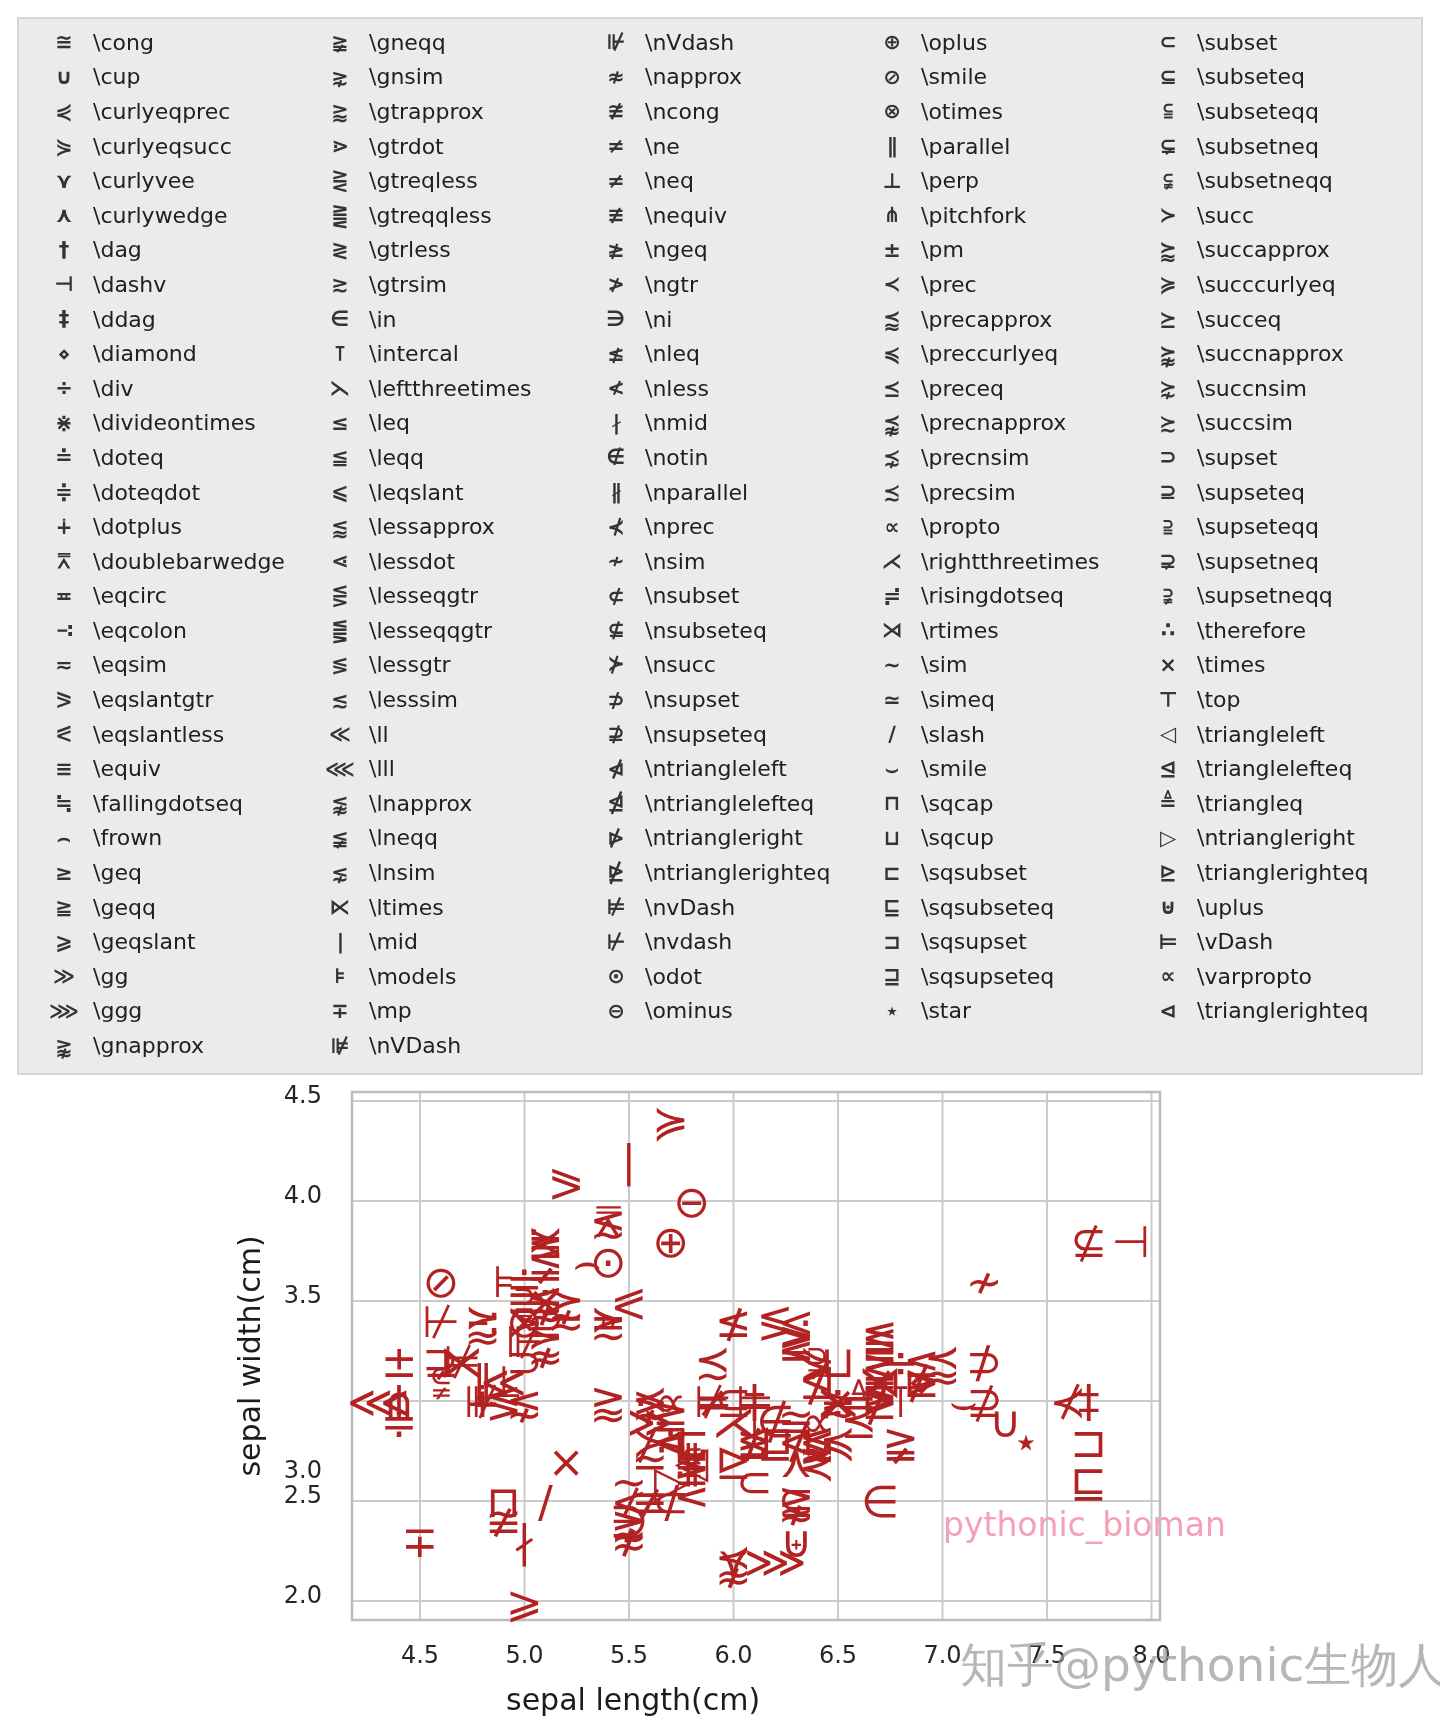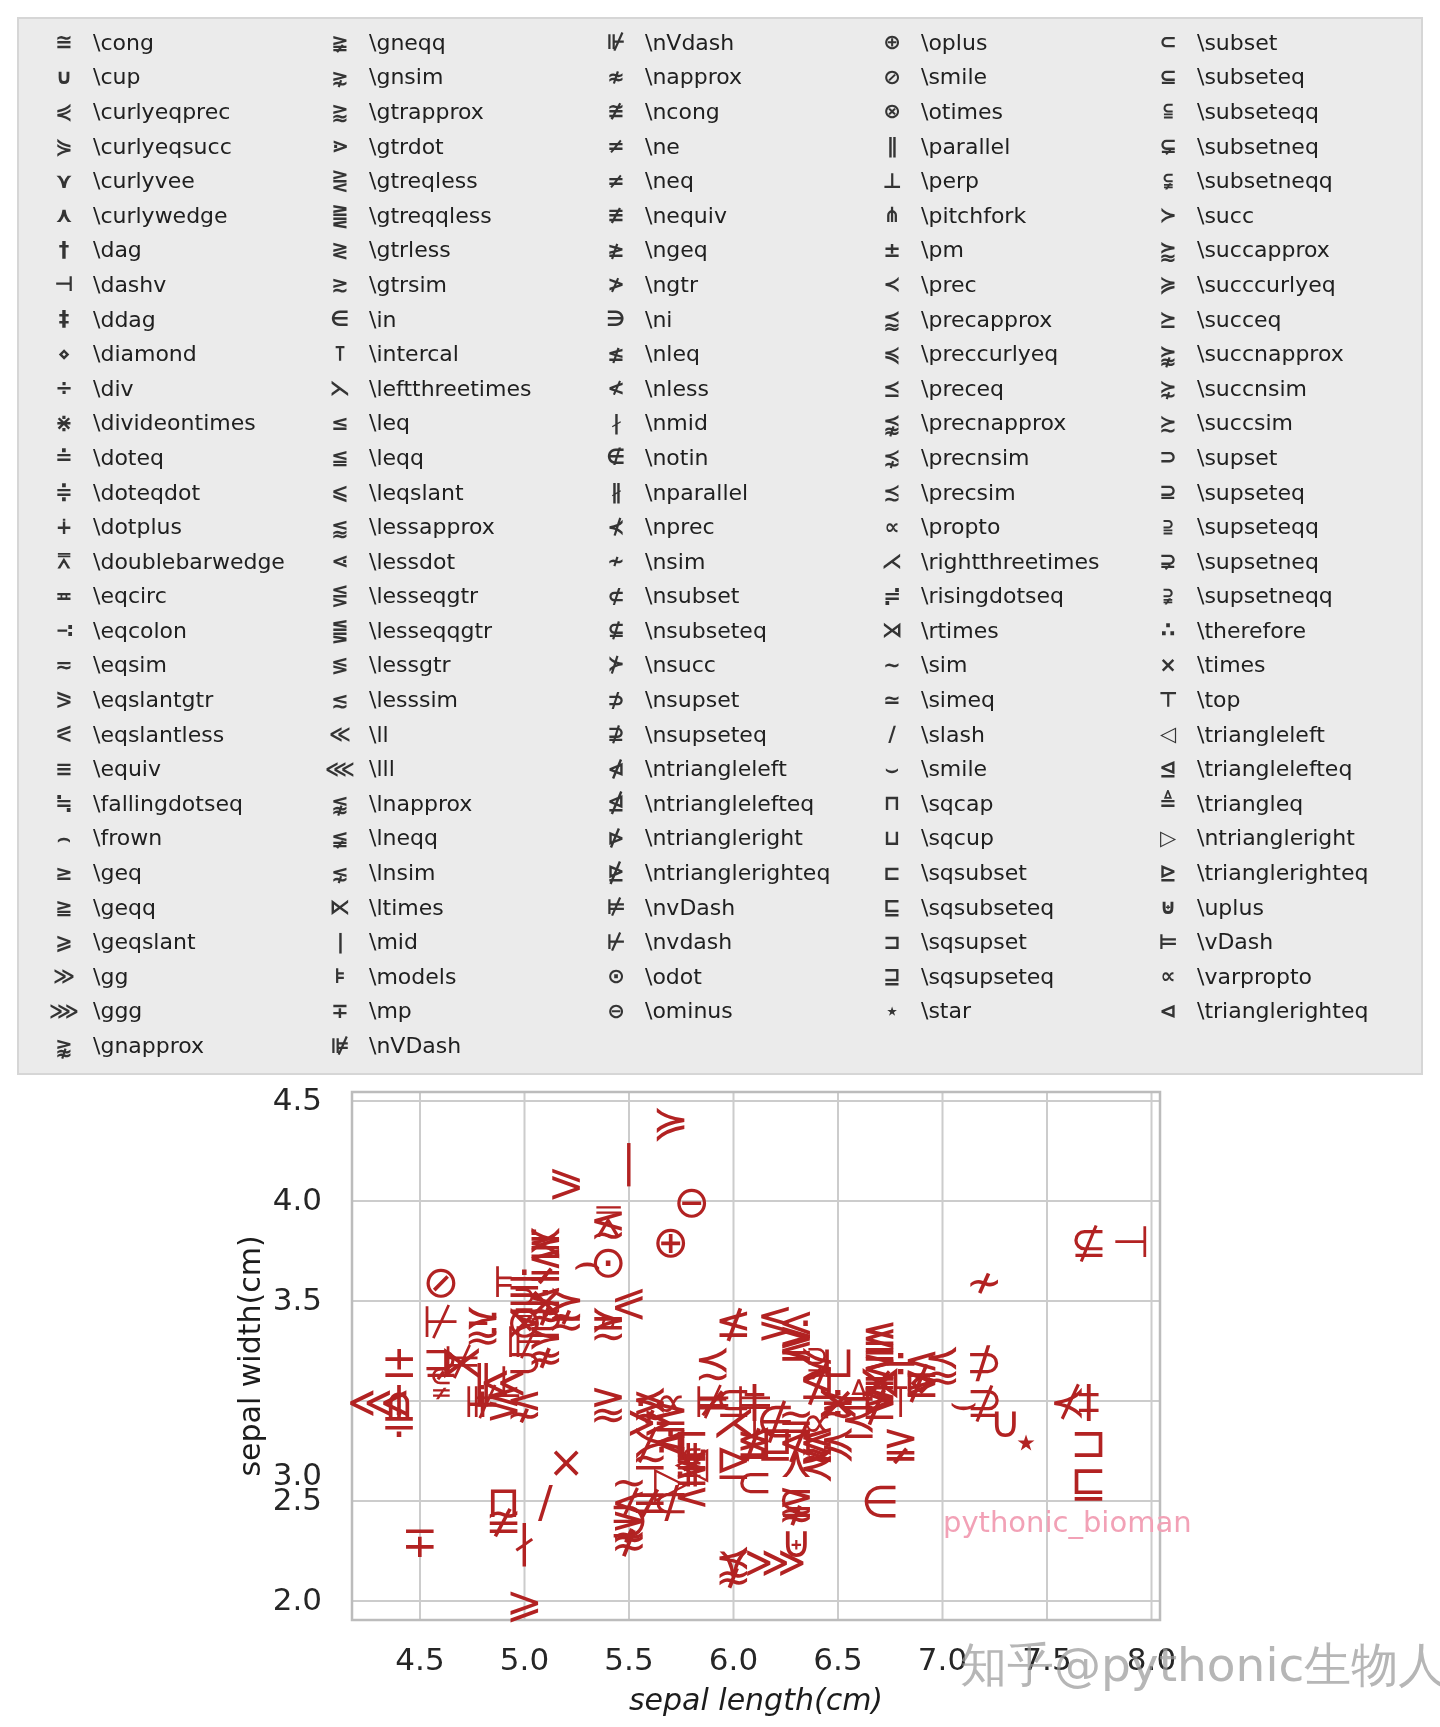--- a/index.html
+++ b/index.html
@@ -9,28 +9,28 @@
   .legend{position:absolute;left:17px;top:17px;width:1406px;height:1058px;
           background:#ebebeb;border:2px solid #d6d6d6;box-sizing:border-box;
           display:grid;grid-template-columns:repeat(5,1fr);padding:6px 0 0 22px;overflow:hidden;}
   .legend-col{display:flex;flex-direction:column;}
   .legend-row{height:34.6px;display:flex;align-items:center;white-space:nowrap;}
   .legend-row .glyph{display:inline-block;width:46px;text-align:center;
           font-size:21px;font-weight:700;color:#343434;}
   .legend-row .lbl{margin-left:6px;font-size:22px;color:#202020;}
   
   svg.plot-svg{position:absolute;left:0;top:0;width:1440px;height:1727px;pointer-events:none;}
-  .axis-tick{position:absolute;font-size:31px;color:#262626;}
+  .axis-tick{position:absolute;font-size:24px;color:#262626;}
   .xtick{width:90px;text-align:center;top:1641px;}
   .ytick{width:88px;text-align:right;left:234px;}
-  .xlabel{position:absolute;left:506px;top:1682px;width:500px;text-align:center;
-          font-size:30px;color:#1c1c1c;font-style:italic;}
+  .xlabel{position:absolute;left:506px;top:1682px;width:500px;text-align:left;
+          font-size:30px;color:#1c1c1c;}
   .ylabel{position:absolute;left:52px;top:1336px;width:400px;height:40px;text-align:center;
           font-size:30px;color:#1c1c1c;transform:rotate(-90deg);transform-origin:center;}
-  .wm-plot{position:absolute;left:943px;top:1505px;font-size:29px;color:#f2a1b6;white-space:nowrap;}
+  .wm-plot{position:absolute;left:943px;top:1505px;font-size:33px;color:#f2a1b6;white-space:nowrap;}
   .wm-corner{position:absolute;left:960px;top:1634px;font-size:47px;color:#9a9a9a;opacity:.72;
           white-space:nowrap;font-family:"DejaVu Sans",sans-serif;}
 </style>
 </head>
 <body>
 
 <div class="page">
 
   <div class="legend" id="legend">
       <div class="legend-col">

